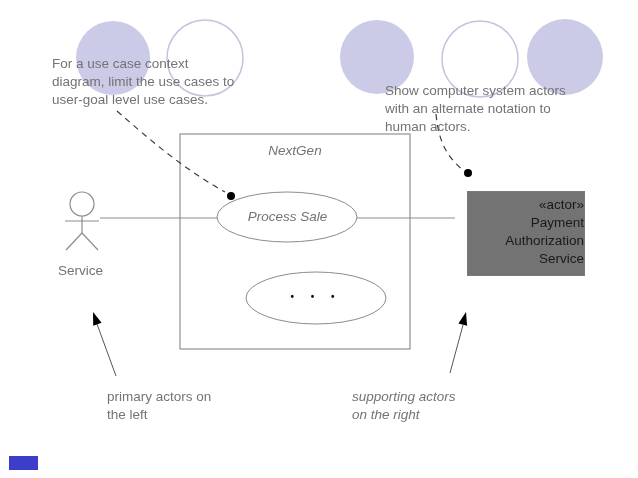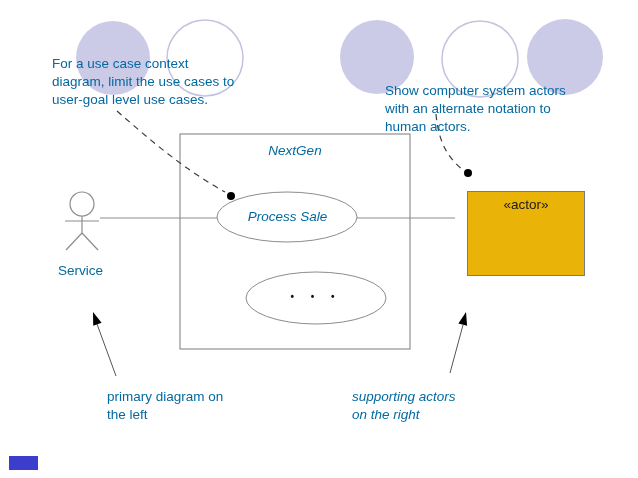--- a/index.html
+++ b/index.html
@@ -10,30 +10,30 @@
     font-family:"Liberation Sans", sans-serif;
     color:#1a1a1a;
     overflow:hidden;
   }
   svg.layer { position:absolute; left:0; top:0; }
   .txt {
     position:absolute;
     font-size:13.5px;
     line-height:18px;
     white-space:pre-line;
-    color:#0369a1;
+    color:#737373;
   }
   .center { text-align:center;font-style:italic; }
   .actor-box {
     position:absolute;
     left:467px; top:191px;
     width:116px; height:79px;
     border:1px solid #7a7a7a;
-    background:#eab308;
-    text-align:center;
+    background:#737373;
+    text-align:right;
     padding-top:4px;
     box-sizing:content-box;
   }
   .actor-box .txt-line { font-size:13.5px; line-height:18px; white-space:pre-line; }
   .dots {
     position:absolute;
     left:246px; top:291px;
     width:140px;
     text-align:center;
     font-size:10px;
@@ -106,23 +106,26 @@
   <div class="txt center" style="left:180px; top:142px; width:230px;">NextGen</div>
 
   <div class="txt center" style="left:217px; top:208px; width:141px;">Process Sale</div>
 
   <div class="dots">• • •</div>
 
   <div class="txt" style="left:58px; top:262px;">Service</div>
 
   <div class="actor-box">
     <div class="txt-line">«actor»</div>
+    <div class="txt-line">Payment
+Authorization
+Service</div>
   </div>
 
-  <div class="txt" style="left:107px; top:388px;">primary diagram on
+  <div class="txt" style="left:107px; top:388px;">primary actors on
 the left</div>
 
   <div class="txt" style="left:352px; top:388px;font-style:italic;">supporting actors
 on the right</div>
 
   <div class="footer-accent"></div>
 
 </div>
 
 </body></html>

